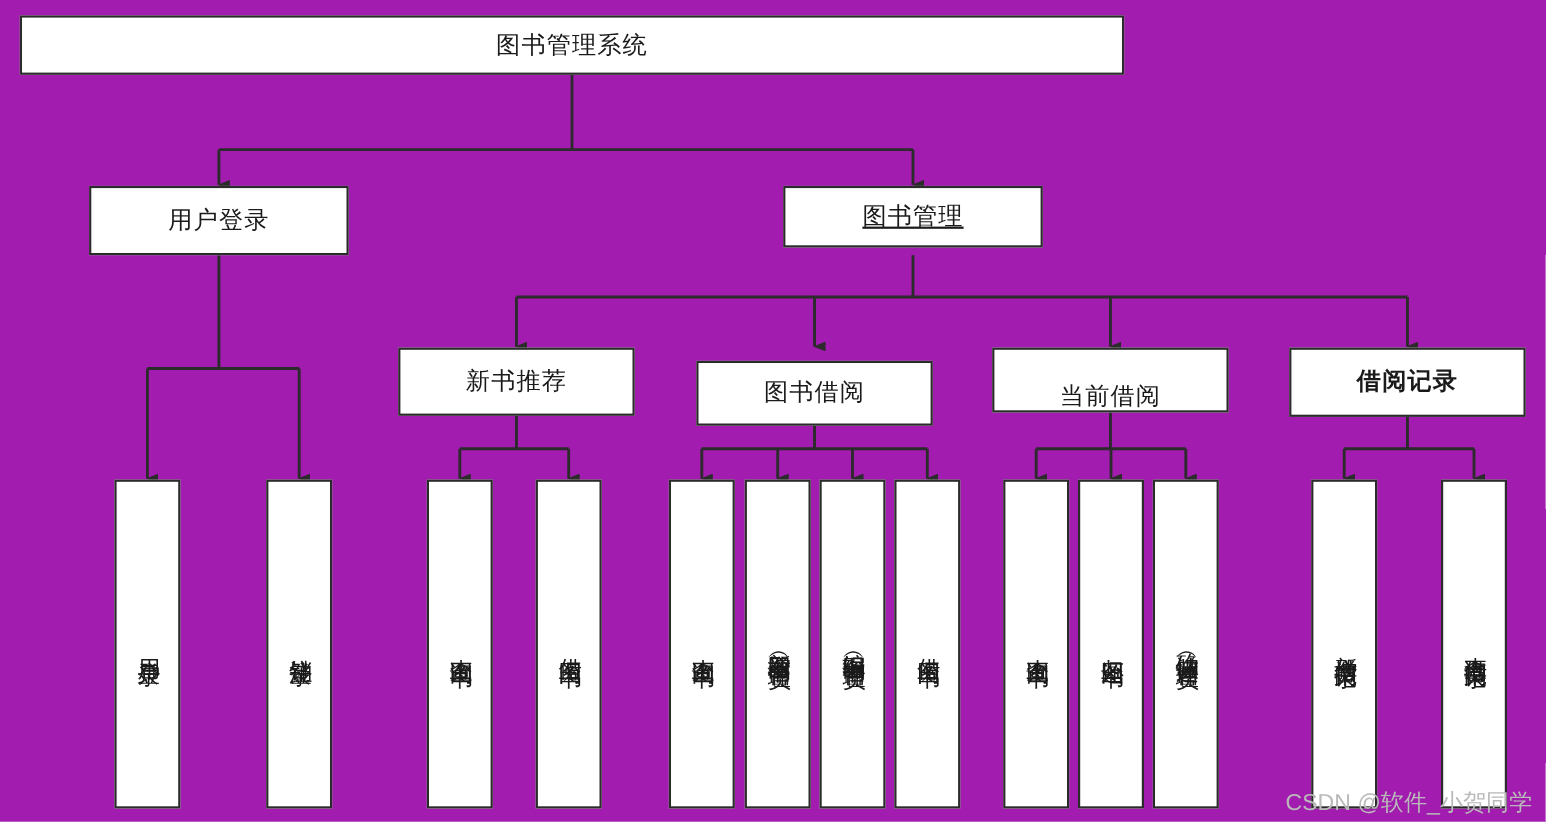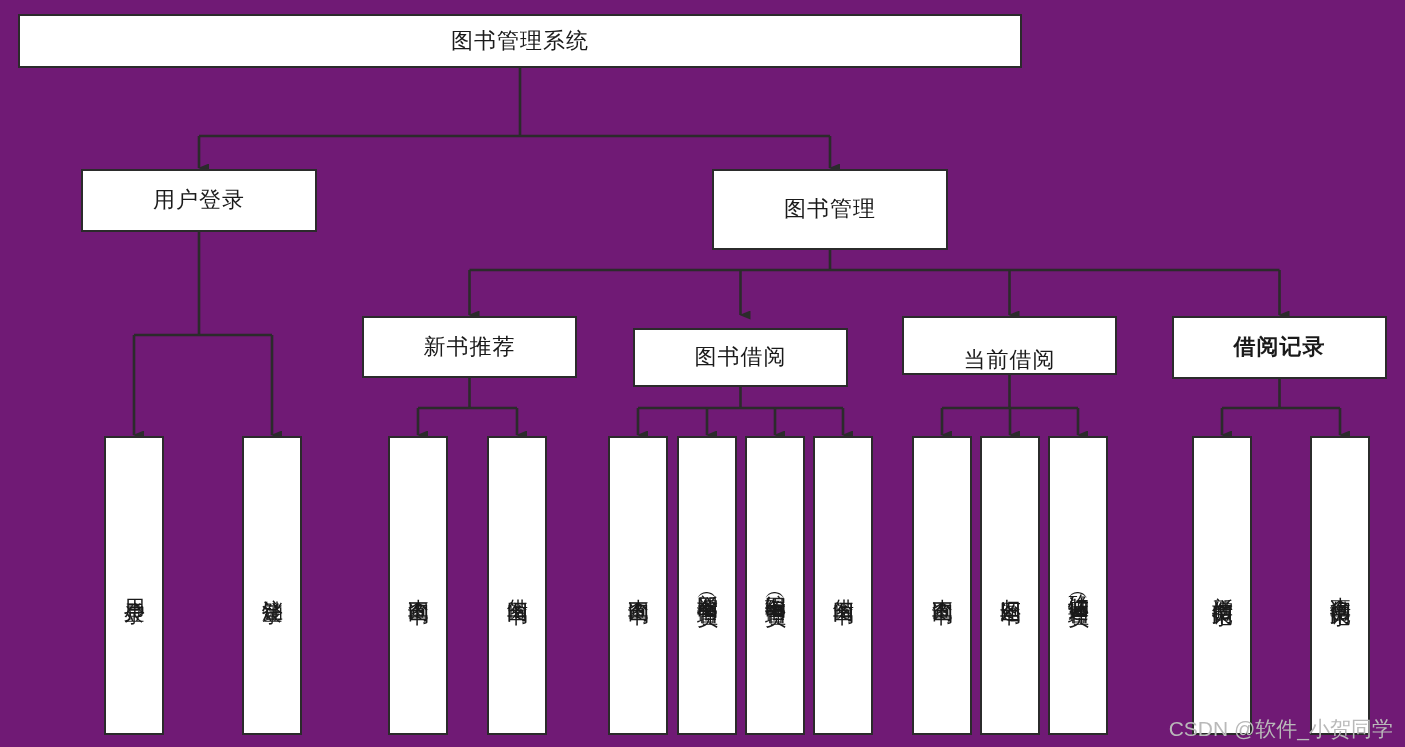--- a/index.html
+++ b/index.html
@@ -1,21 +1,21 @@
 <!DOCTYPE html>
 <html><head>
 <meta charset="utf-8">
 <title>图书管理系统 功能结构图</title>
 <style>
   html,body{margin:0;padding:0;background:#ffffff;}
   body{
     width:1405px;height:747px;overflow:hidden;
     font-family:"Liberation Sans","DejaVu Sans",sans-serif;
   }
-  #diagram-root{position:relative;width:1405px;height:747px;background:#701a75;}
+  #diagram-root{position:relative;width:1405px;height:747px;background:#a21caf;}
   svg#edges{position:absolute;left:0;top:0;width:1405px;height:747px;}
   .node{
     position:absolute;
     box-sizing:border-box;
     background:#ffffff;
     border:2px solid #2b2b2b;
     display:flex;
     align-items:center;
     justify-content:center;
     color:#1a1a1a;
@@ -96,21 +96,21 @@
       </g>
   </svg>
 
   <div id="node-layer">
       <div class="node h" id="node-root" style="left: 18px; top: 14px; width: 1004px; height: 54px;">
         <span class="htext">图书管理系统</span>
       </div>
       <div class="node h" id="node-user_login" style="left: 81px; top: 169px; width: 236px; height: 63px;">
         <span class="htext">用户登录</span>
       </div>
-      <div class="node h" id="node-book_manage" style="left: 712px; top: 169px; width: 236px; height: 81px;">
+      <div class="node h" id="node-book_manage" style="left: 712px; top: 169px; width: 236px; height: 56px; text-decoration: underline;">
         <span class="htext">图书管理</span>
       </div>
       <div class="node h" id="node-new_book_rec" style="left: 362px; top: 316px; width: 215px; height: 62px;">
         <span class="htext">新书推荐</span>
       </div>
       <div class="node h" id="node-book_borrow" style="left: 633px; top: 316px; width: 215px; height: 59px; margin-top: 12px;">
         <span class="htext">图书借阅</span>
       </div>
       <div class="node h" id="node-current_borrow" style="left: 902px; top: 316px; width: 215px; height: 59px; align-items: flex-end;">
         <span class="htext">当前借阅</span>

